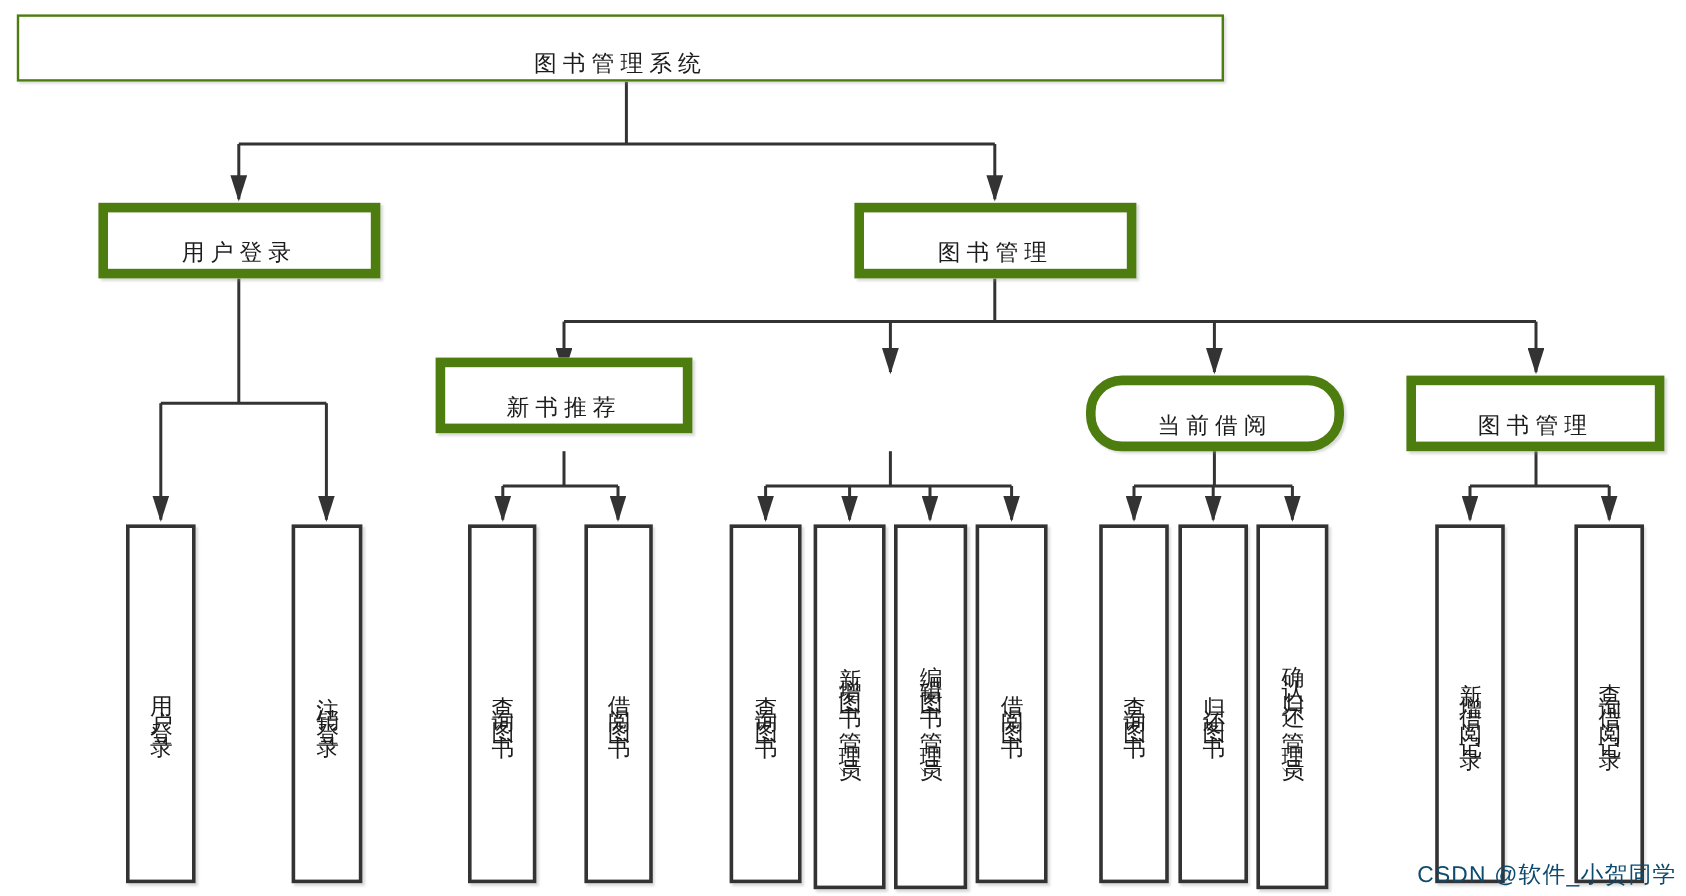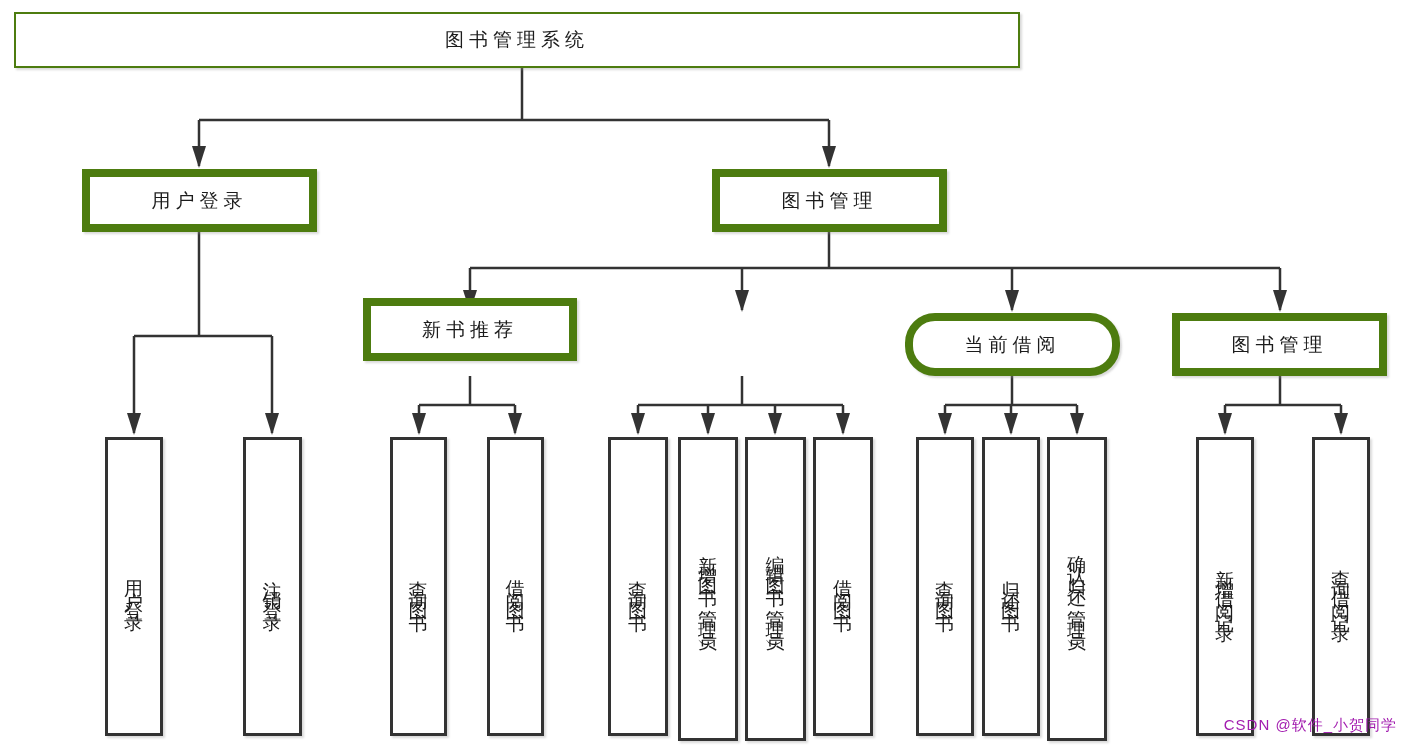--- a/index.html
+++ b/index.html
@@ -24,21 +24,21 @@
     width: 1405px;
     height: 747px;
     pointer-events: none;
   }
   .hbox {
     position: absolute;
     box-sizing: border-box;
     border: 8px solid #4d7c0f;
     background: #ffffff;
     display: flex;
-    align-items: center;
+    align-items: flex-end;
     justify-content: center;
     font-size: 19px;
     letter-spacing: 5px;
     color: #1c1c1c;
     box-shadow: 2px 2px 2px rgba(150,150,150,0.35);
     white-space: nowrap;
   }
   .leaf {
     position: absolute;
     box-sizing: border-box;
@@ -55,22 +55,22 @@
     font-size: 19px;
     letter-spacing: 11px;
     line-height: 1;
     color: #1c1c1c;
     white-space: nowrap;
   }
   .watermark {
     position: absolute;
     top: 716px;
     right: 8px;
-    font-size: 15px;
-    color: #a21caf;
+    font-size: 19px;
+    color: #0c4a6e;
     letter-spacing: 1px;
     white-space: nowrap;
   }
 </style>
 </head>
 <body>
 
 <div class="canvas">
 
   <svg class="connector-layer" width="1405" height="747" viewBox="0 0 1405 747" xmlns="http://www.w3.org/2000/svg">

